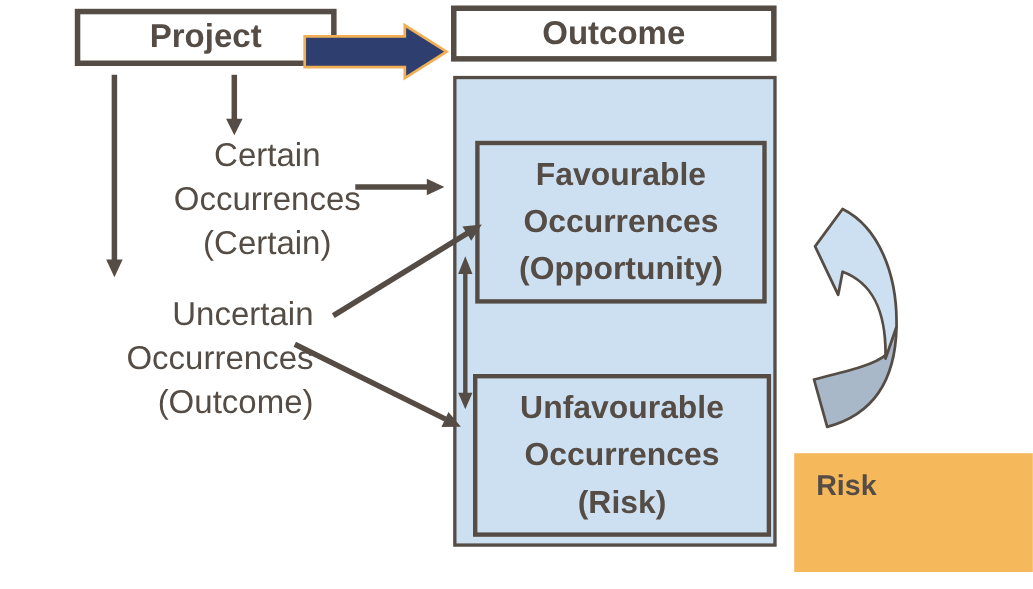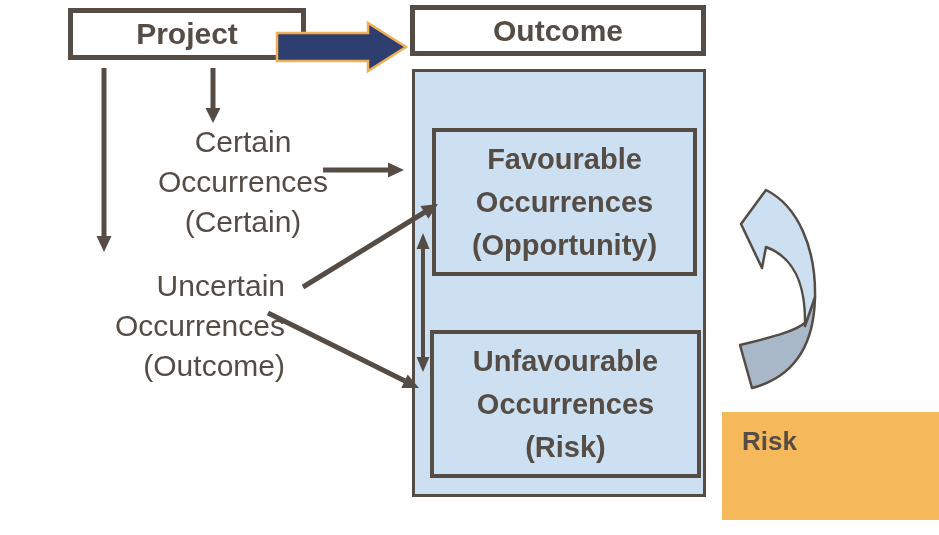--- a/index.html
+++ b/index.html
@@ -41,21 +41,21 @@
     flex-direction: column;
     align-items: center;
     justify-content: center;
     text-align: center;
     font-weight: bold;
     font-size: 29px;
     line-height: 43px;
     color: var(--taupe);
   }
   #favourable-box   { left: 432px; top: 128px; width: 265px; height: 148px; }
-  #unfavourable-box { left: 430px; top: 330px; width: 271px; height: 148px; }
+  #unfavourable-box { left: 430px; top: 340px; width: 271px; height: 148px; }
 
   .label-block {
     font-weight: normal;
     font-size: 30px;
     line-height: 40px;
     color: var(--taupe);
   }
   #certain-label   { left: 123px; top: 122px; width: 240px; text-align: center; }
   #uncertain-label { left: 25px;  top: 266px; width: 260px; text-align: right; }
 

